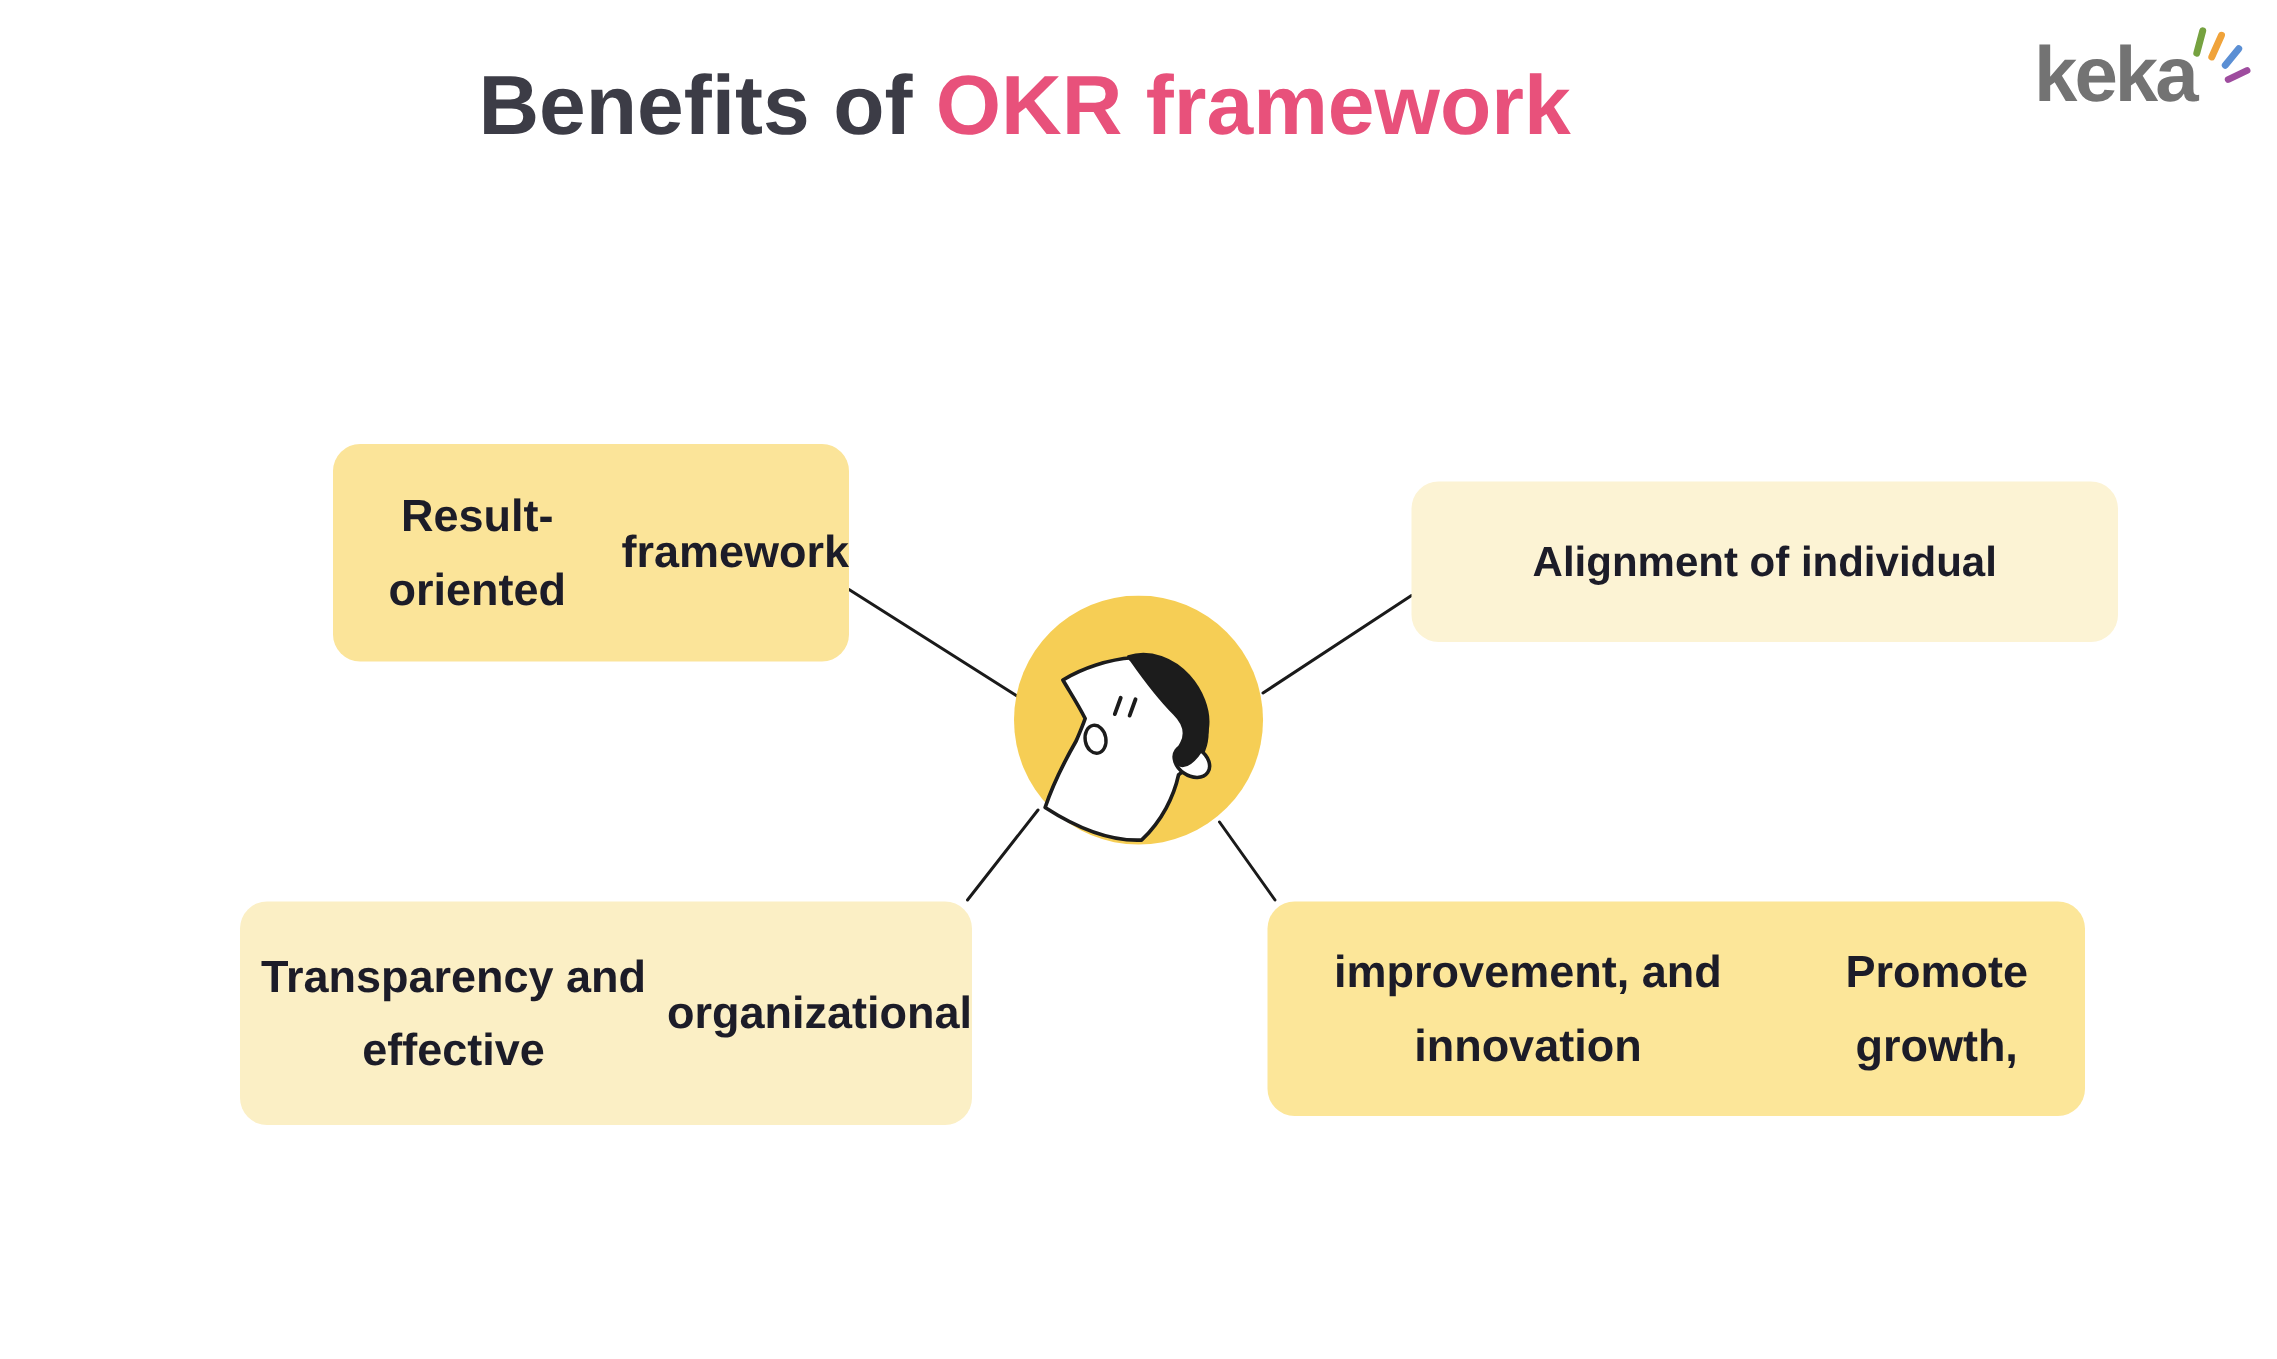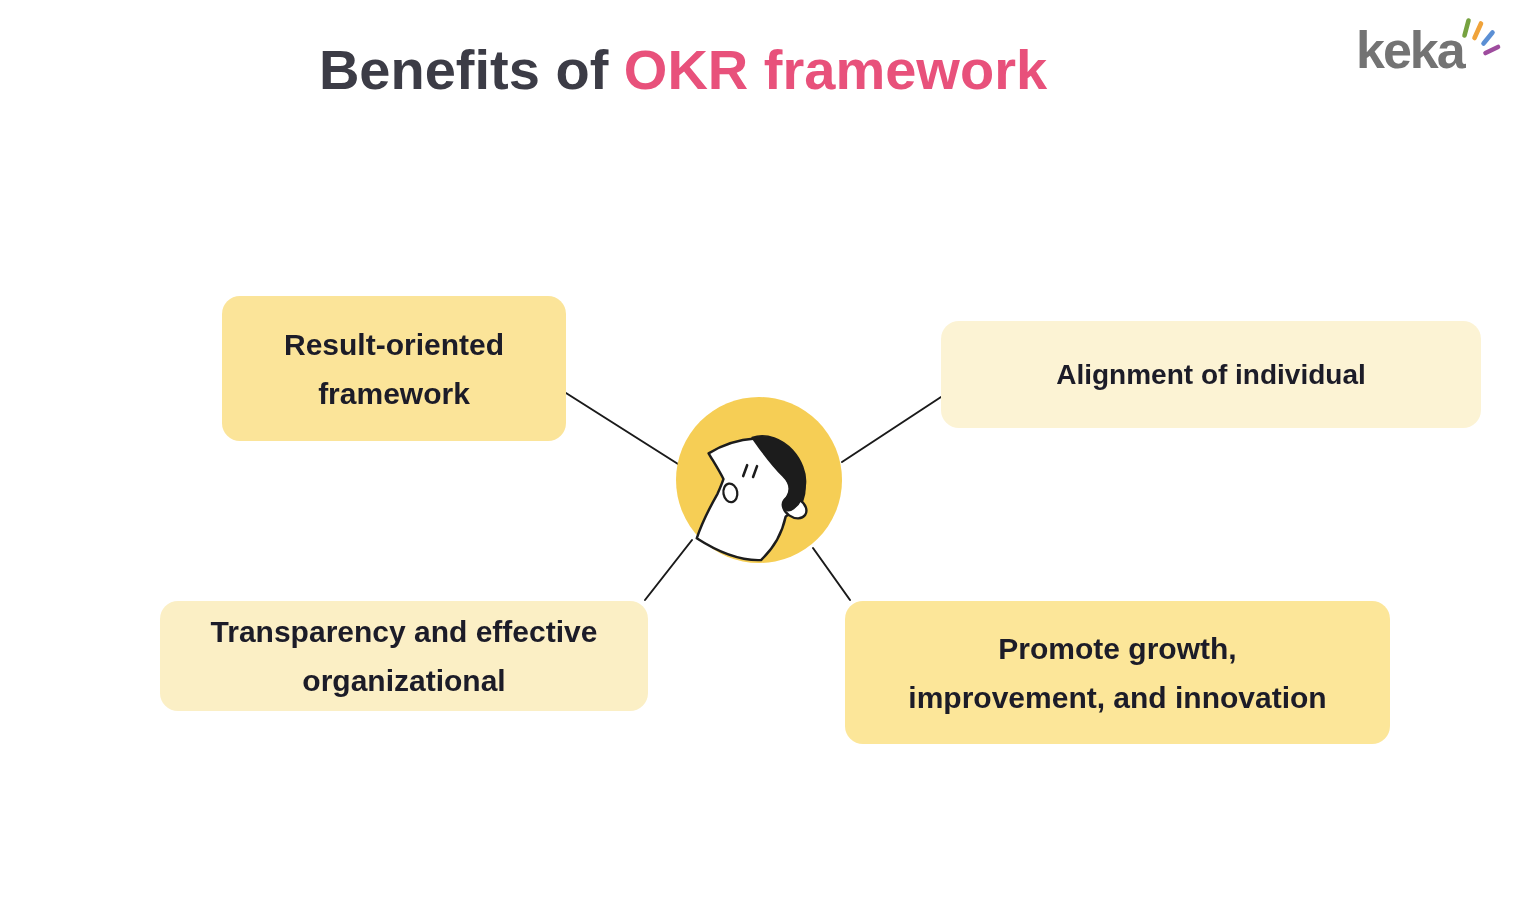--- a/index.html
+++ b/index.html
@@ -53,31 +53,31 @@
     pointer-events:none;
   }
   .person{
     position:absolute; left:676px; top:397px;
     width:168px; height:168px;
   }
   .card{
     position:absolute;
     border-radius:18px;
     display:flex;
-    flex-direction:column;
+    flex-direction:row;
     align-items:center;
     justify-content:center;
     text-align:center;
     font-weight:bold;
     color:var(--text-dark);
   }
   .card .ln{display:block;}
   .card-1{left:222px; top:296px; width:344px; height:145px; background:var(--card1); font-size:30px; line-height:49px;}
-  .card-2{left:941px; top:321px; width:540px; height:107px; background:var(--card2); font-size:28px; line-height:40px;}
-  .card-3{left:160px; top:601px; width:488px; height:110px; background:var(--card3); font-size:30px; line-height:49px;}
+  .card-2{left:941px; top:321px; width:471px; height:107px; background:var(--card2); font-size:28px; line-height:40px;}
+  .card-3{left:160px; top:601px; width:488px; height:149px; background:var(--card3); font-size:30px; line-height:49px;}
   .card-4{left:845px; top:601px; width:545px; height:143px; background:var(--card4); font-size:30px; line-height:49px;}
 </style>
 </head>
 <body>
 
 <h1 class="page-title"><span>Benefits of </span><span class="highlight">OKR framework</span></h1>
 
 <div class="keka-logo">
   <span class="wordmark">keka</span>
   <svg class="sparks" width="48" height="42" viewBox="0 0 48 42">
@@ -136,15 +136,15 @@
 <div class="card card-2">
   <span class="ln">Alignment of individual</span>
 </div>
 
 <div class="card card-3">
   <span class="ln">Transparency and effective</span>
   <span class="ln">organizational</span>
 </div>
 
 <div class="card card-4">
+  <span class="ln">improvement, and innovation</span>
   <span class="ln">Promote growth,</span>
-  <span class="ln">improvement, and innovation</span>
 </div>
 
 </body></html>

